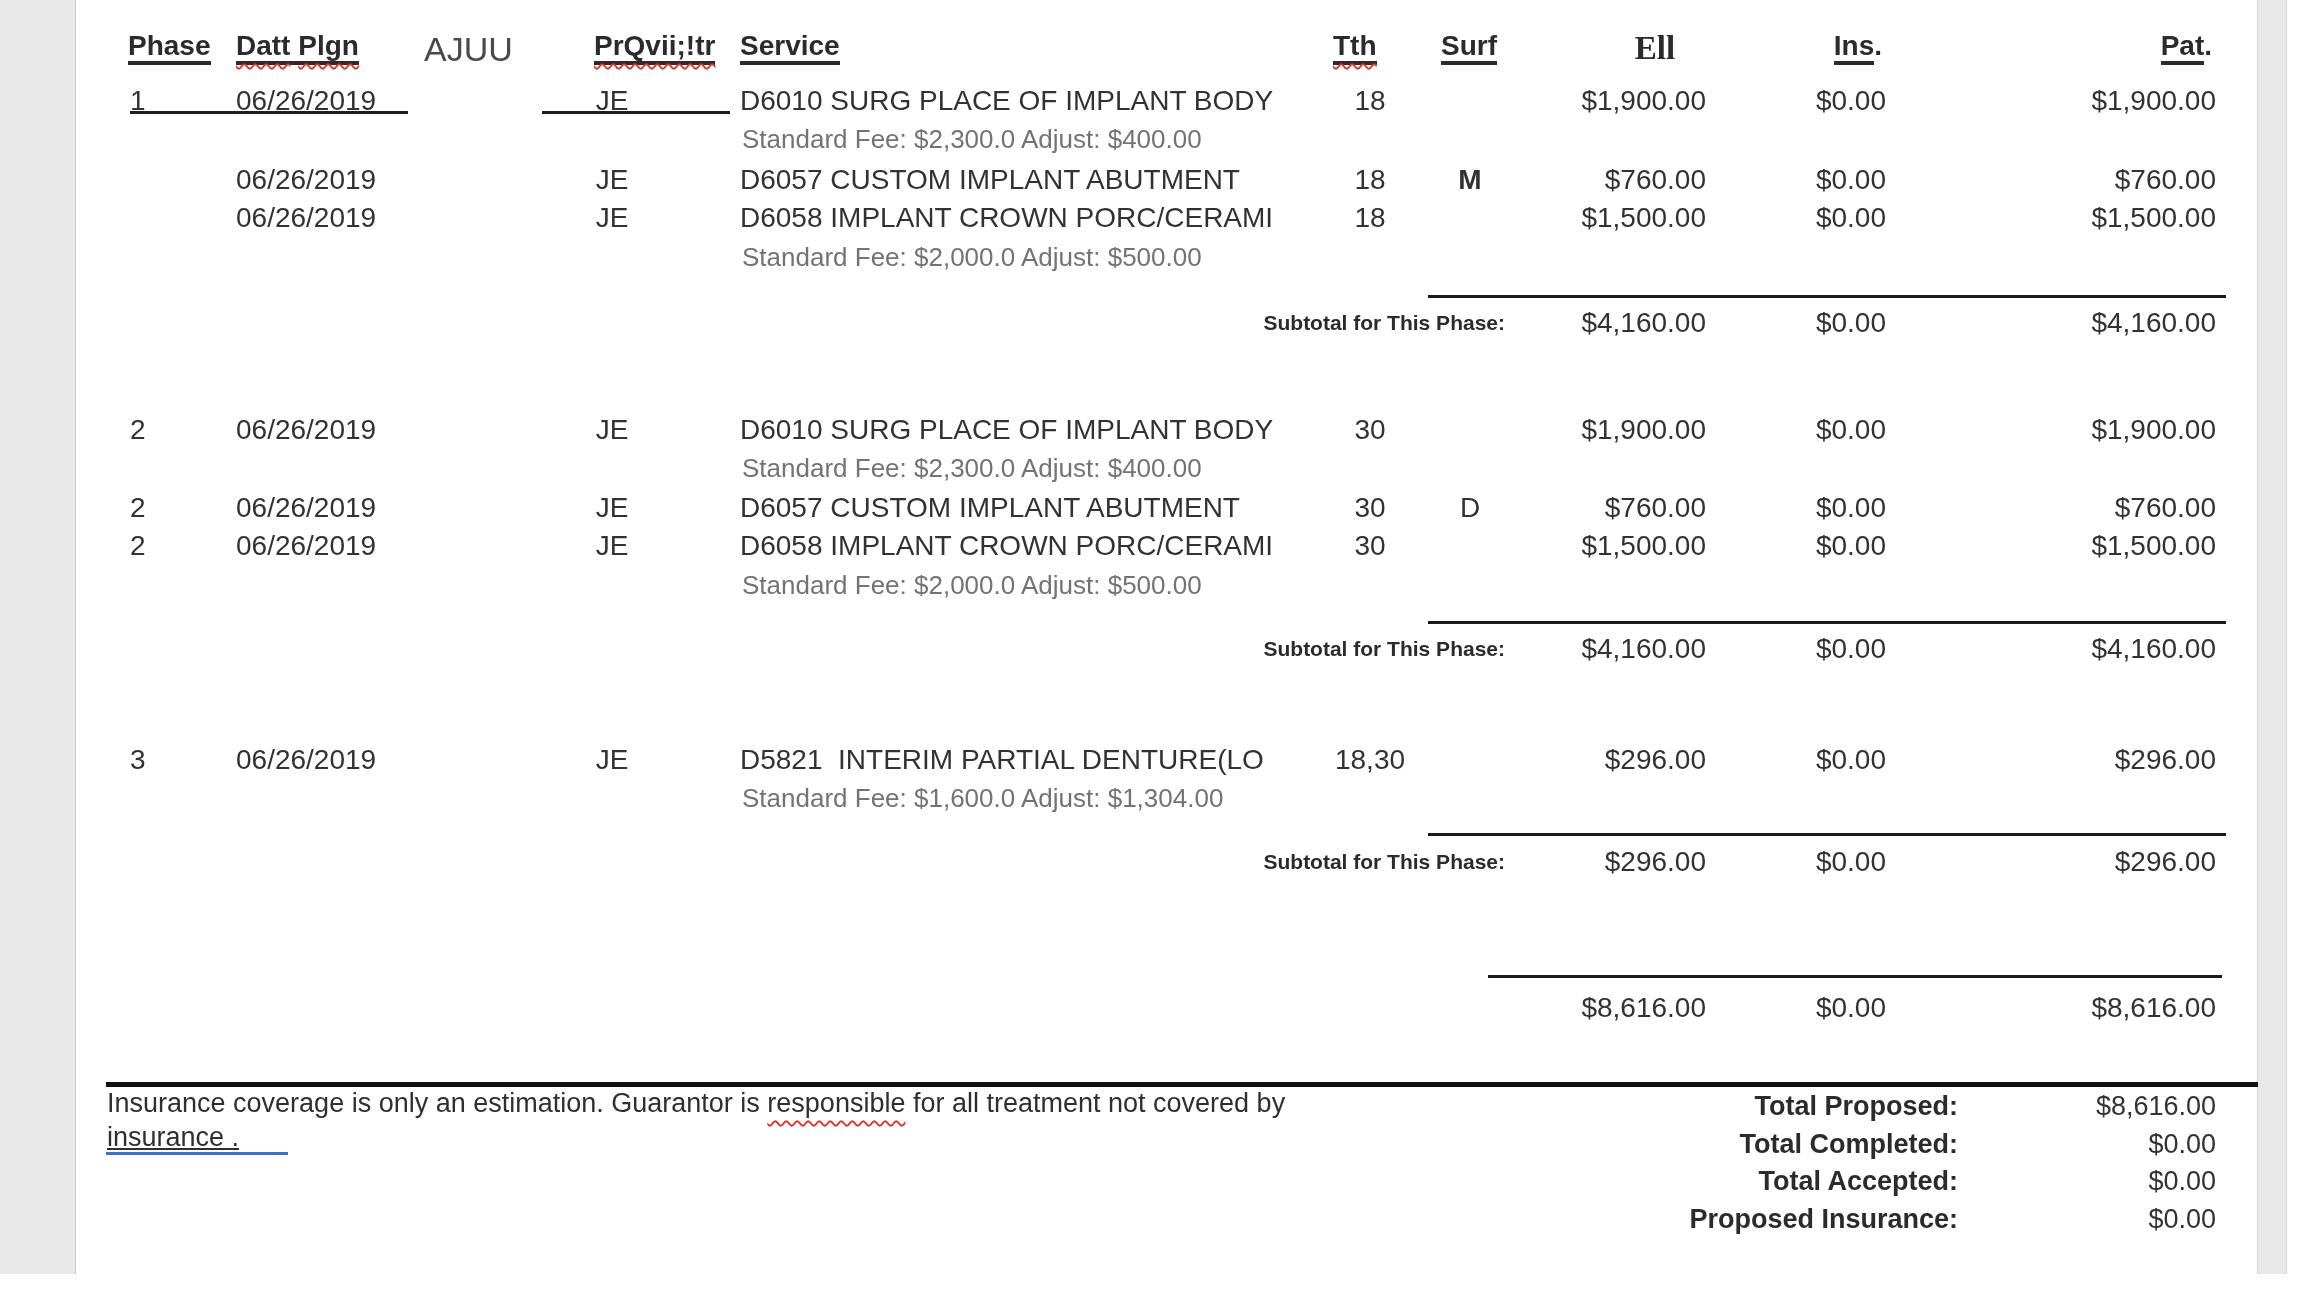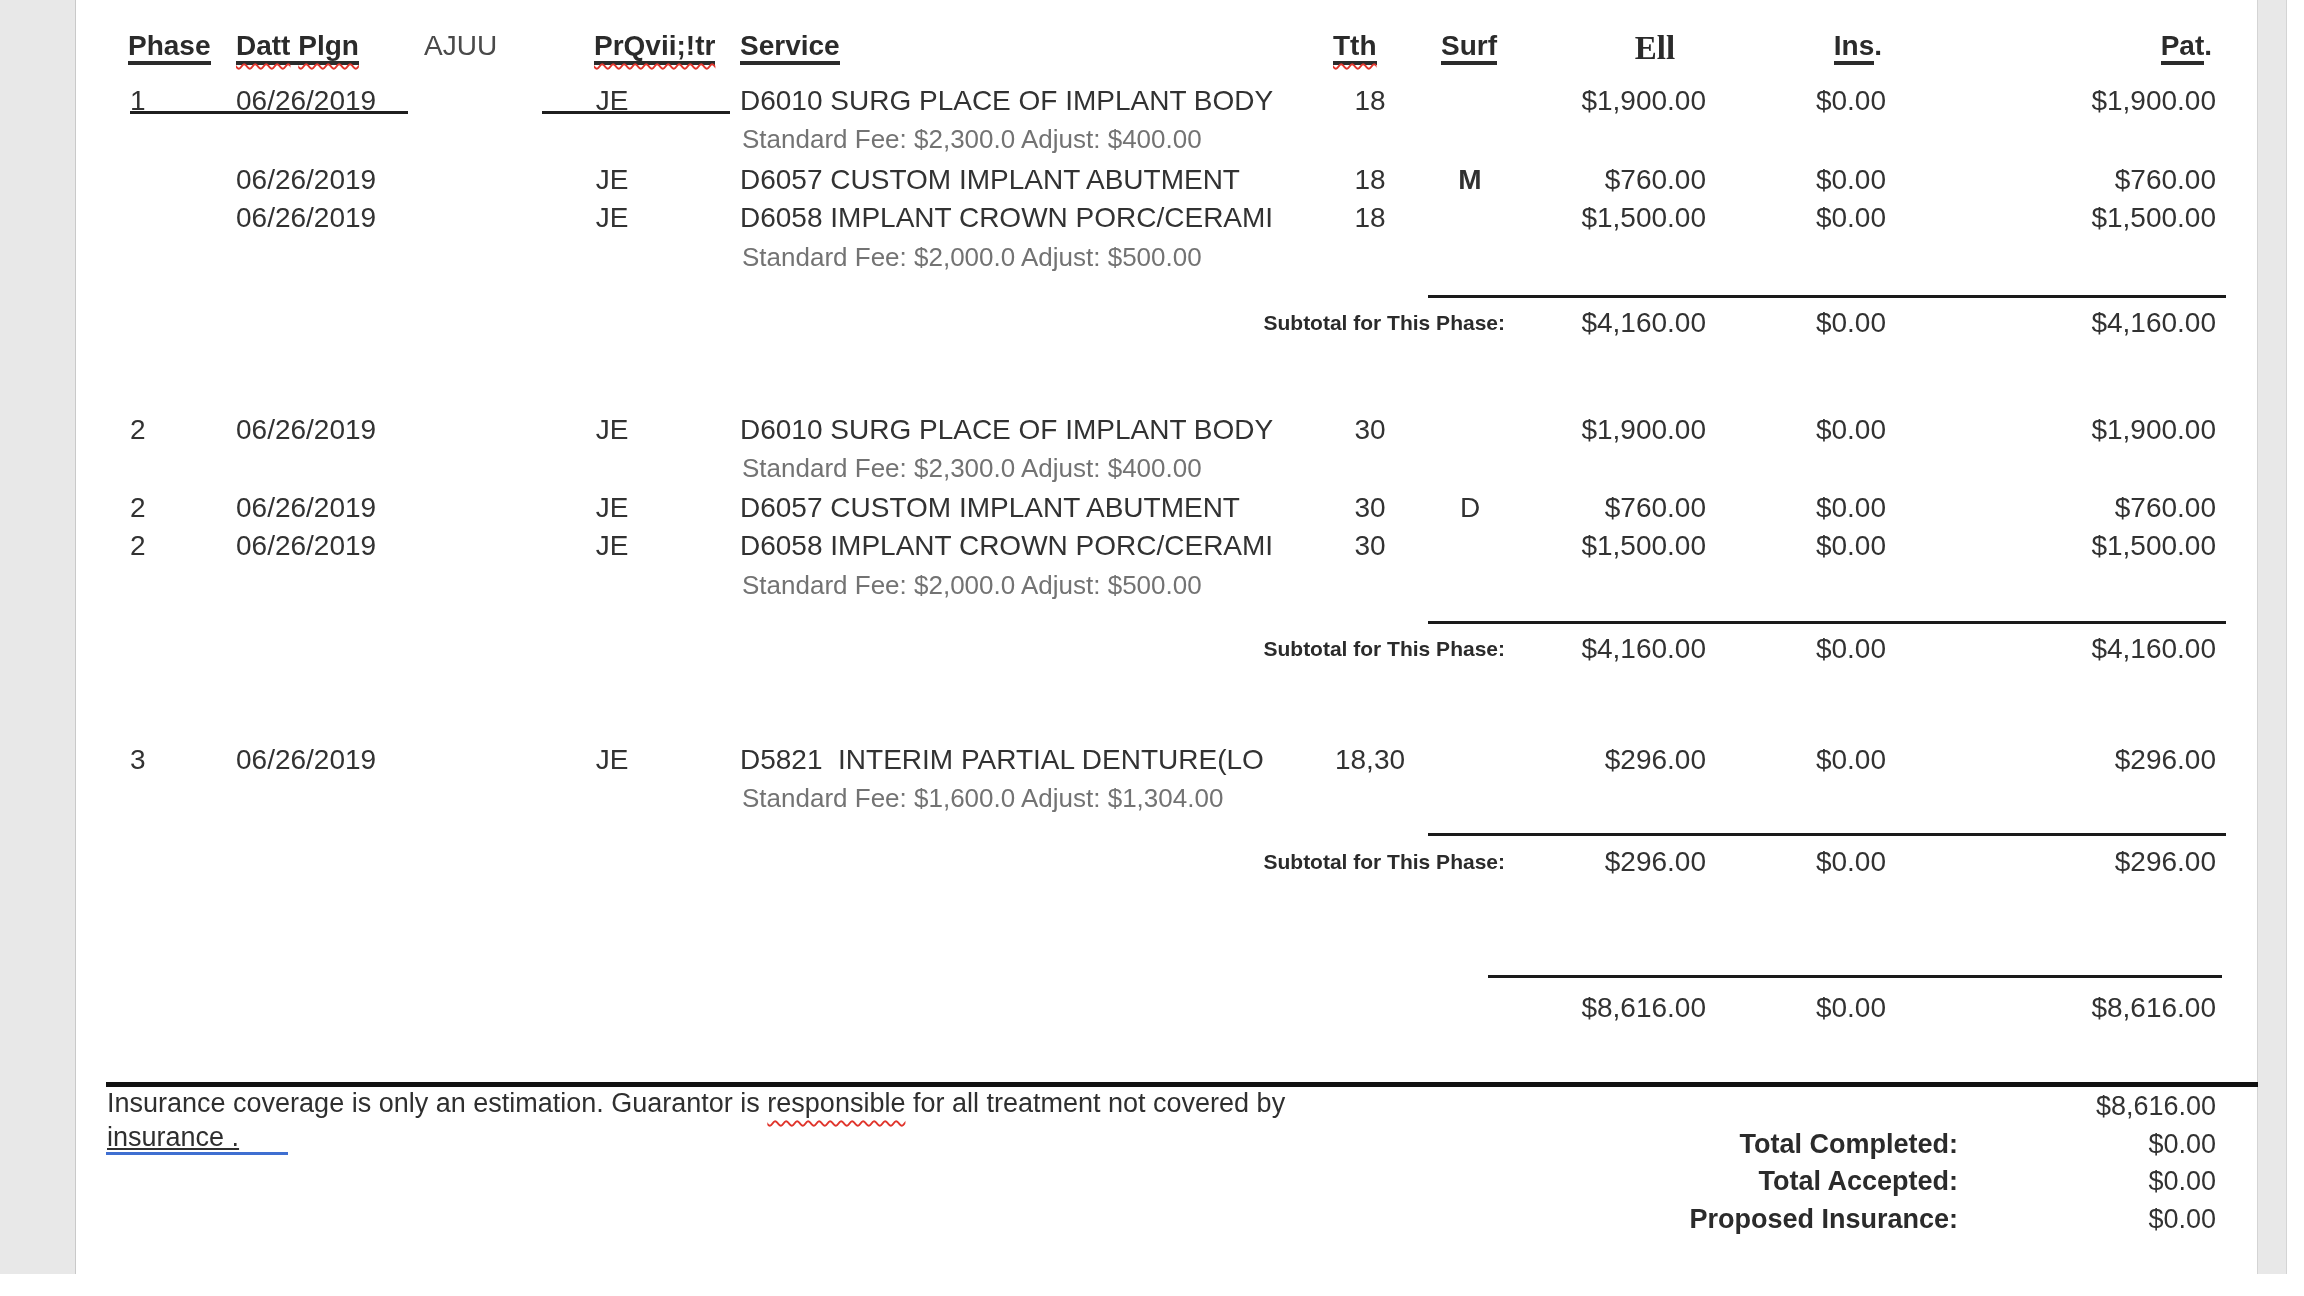--- a/index.html
+++ b/index.html
@@ -14,21 +14,21 @@
   .gutter { position:absolute; top:0; height:1274px; background:#e8e8e8; }
   .gutter.left  { left:0; width:75px; border-right:1px solid #c9c9c9; }
   .gutter.right { left:2257px; width:28px; border-left:1px solid #d4d4d4; border-right:1px solid #d4d4d4; }
 
   
   .hdr-row { position:absolute; top:30px; left:0; width:2304px; height:44px;
              font-weight:bold; font-size:28px; color:#2b2b2b; }
   .h { position:absolute; white-space:pre; top:0; }
   .u { display:inline-block; border-bottom:4px solid #2b2b2b; line-height:1.12; }
   .sqw { text-decoration:underline wavy #e0342b 2px; text-underline-offset:8px; }
-  .h.ajuu { font-weight:400; color:#4a4a4a; font-size:28px; }
+  .h.ajuu { font-weight:400; color:#4a4a4a; font-size:34px; }
   .h.fee-h { font-family:"Liberation Serif","DejaVu Serif",serif; font-size:33px;
              width:110px; text-align:center; left:1600px; }
   .h.box-r { text-align:right; }
   .hdr-sep { position:absolute; height:3px; background:#1f1f1f; top:81px; }
   .hdr-sep.a { left:130px; width:278px; }
   .hdr-sep.b { left:542px; width:188px; }
 
   
   .row  { position:absolute; left:0; width:2304px; height:34px; font-size:28px; line-height:34px; }
   .c    { position:absolute; top:0; white-space:pre; }
@@ -197,20 +197,21 @@
   <span class="c pat">$8,616.00</span>
 </div>
 
 <div class="rule thick" style="top:1082px"></div>
 
 <div class="footer-line" style="top:1086px"><span>Insurance coverage is only an estimation. Guarantor is </span><span class="sqw">responsible</span><span> for all treatment not covered by</span></div>
 <div class="footer-line" style="top:1120px"><span class="link-text">insurance .</span></div>
 <div class="blue-underline"></div>
 
 <div class="trow" style="top:1089px">
+  <span class="c totlabel">Total Proposed:</span>
   <span class="c totval">$8,616.00</span>
 </div>
 <div class="trow" style="top:1127px">
   <span class="c totlabel">Total Completed:</span>
   <span class="c totval">$0.00</span>
 </div>
 <div class="trow" style="top:1164px">
   <span class="c totlabel">Total Accepted:</span>
   <span class="c totval">$0.00</span>
 </div>

